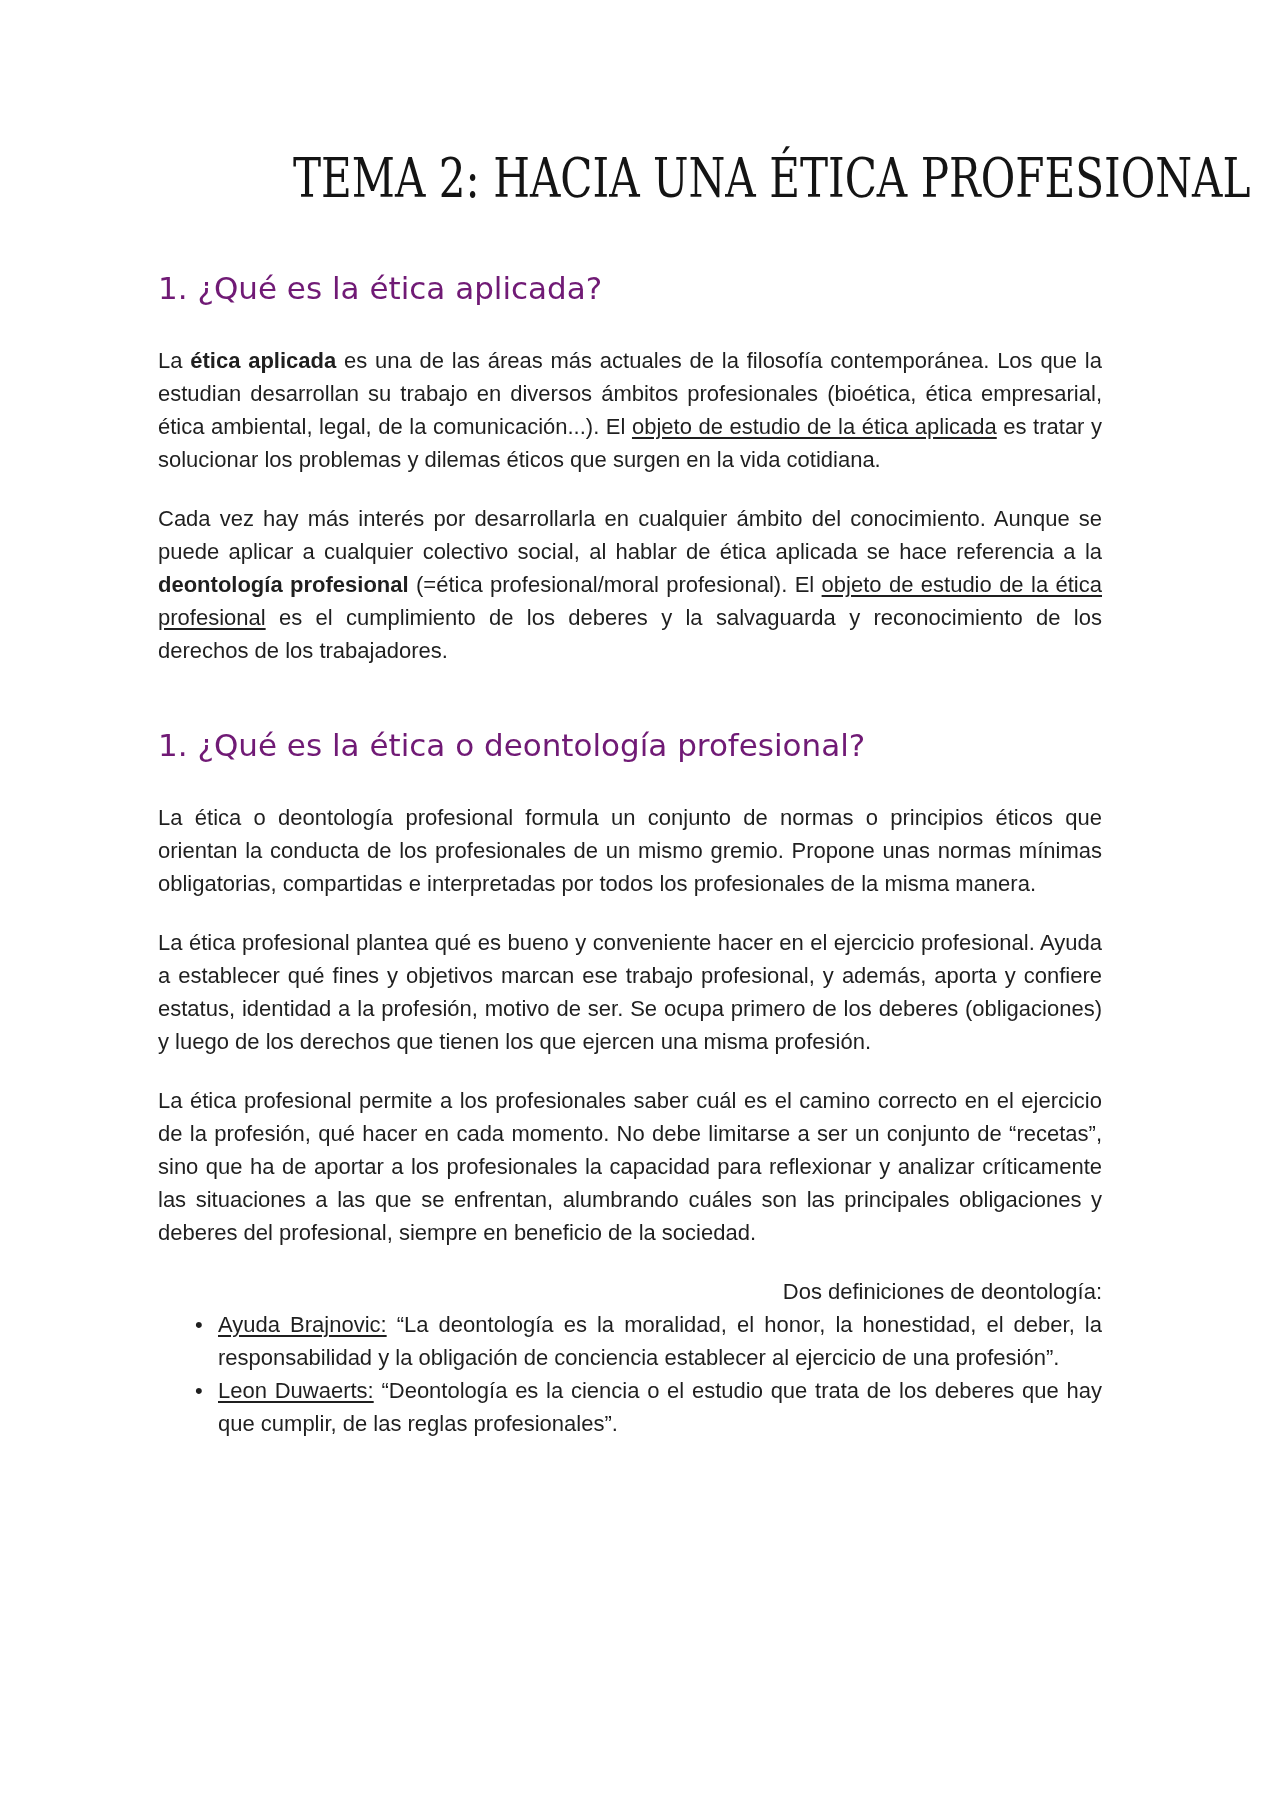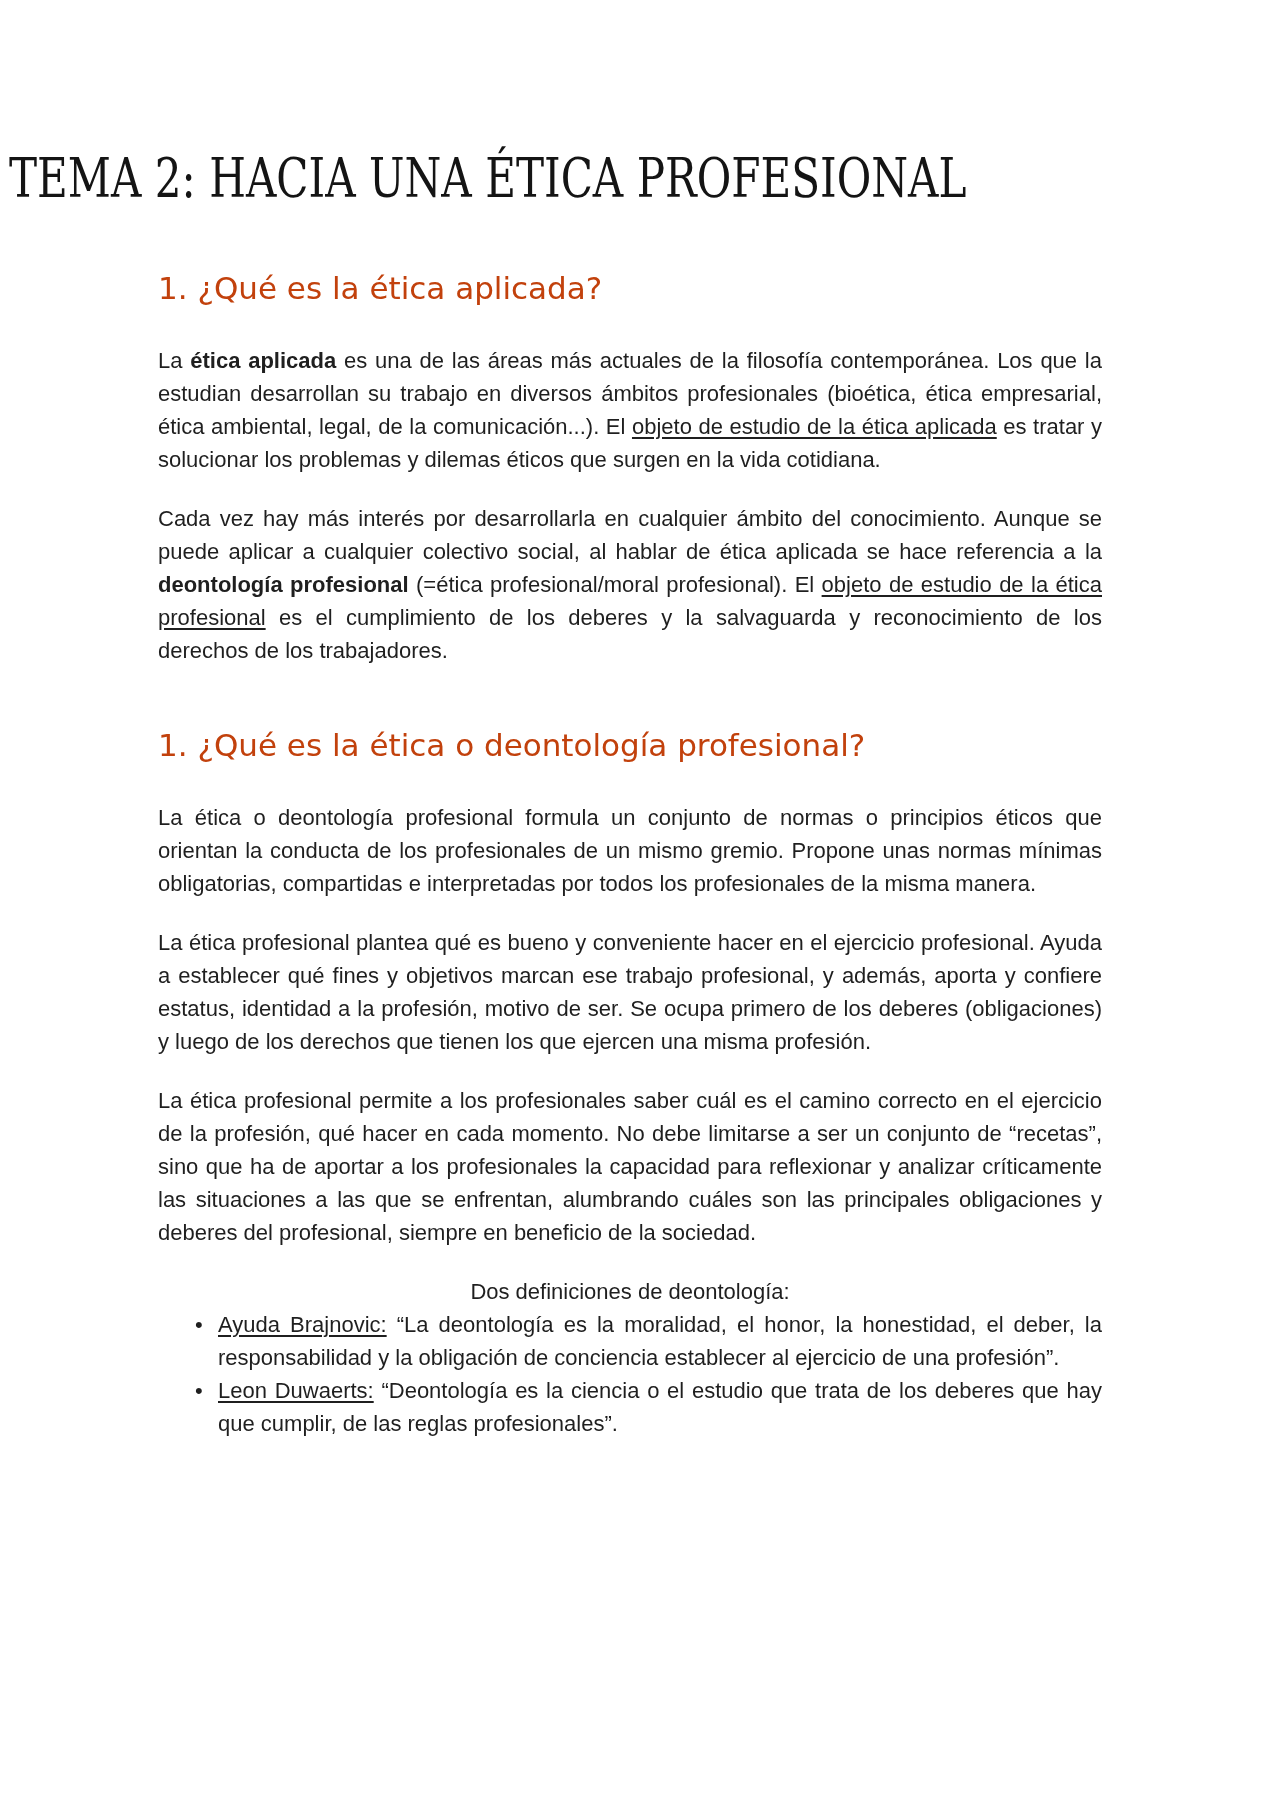--- a/index.html
+++ b/index.html
@@ -10,50 +10,50 @@
     margin: 0 auto;
     background: #ffffff;
     box-sizing: border-box;
     padding: 148px 178px 0 158px;
     overflow: hidden;
     font-family: "Liberation Sans", sans-serif;
     color: #1f1f1f;
   }
   .doc-title {
     display: flex;
-    justify-content: flex-end;
+    justify-content: flex-start;
     font-family: "DejaVu Serif", serif;
     font-size: 54px;
     line-height: 62px;
     font-weight: 400;
     color: #141414;
     margin: 0;
   }
   .doc-title-inner {
     flex: none;
     white-space: nowrap;
     transform: scaleX(0.78);
     transform-origin: 50% 50%;
   }
   .section-heading {
     font-family: "DejaVu Sans", sans-serif;
     font-weight: 400;
     font-size: 31px;
     line-height: 42px;
-    color: #c2410c;
+    color: #701a75;
     margin: 57px 0 35px 0;
   }
   .para {
     font-size: 22px;
     line-height: 33px;
     text-align: justify;
     margin: 16px 0 26px 0;
     text-underline-offset: 3px;
   }
-  .para.intro { text-align: center; margin-bottom: 0; }
+  .para.intro { text-align: right; margin-bottom: 0; }
   .bullet-list { margin: 0; padding: 0; }
   .bullet-item { display: flex; }
   .bullet-marker {
     flex: none;
     width: 23px;
     margin-left: 37px;
     font-size: 22px;
     line-height: 33px;
     color: #1f1f1f;
   }

